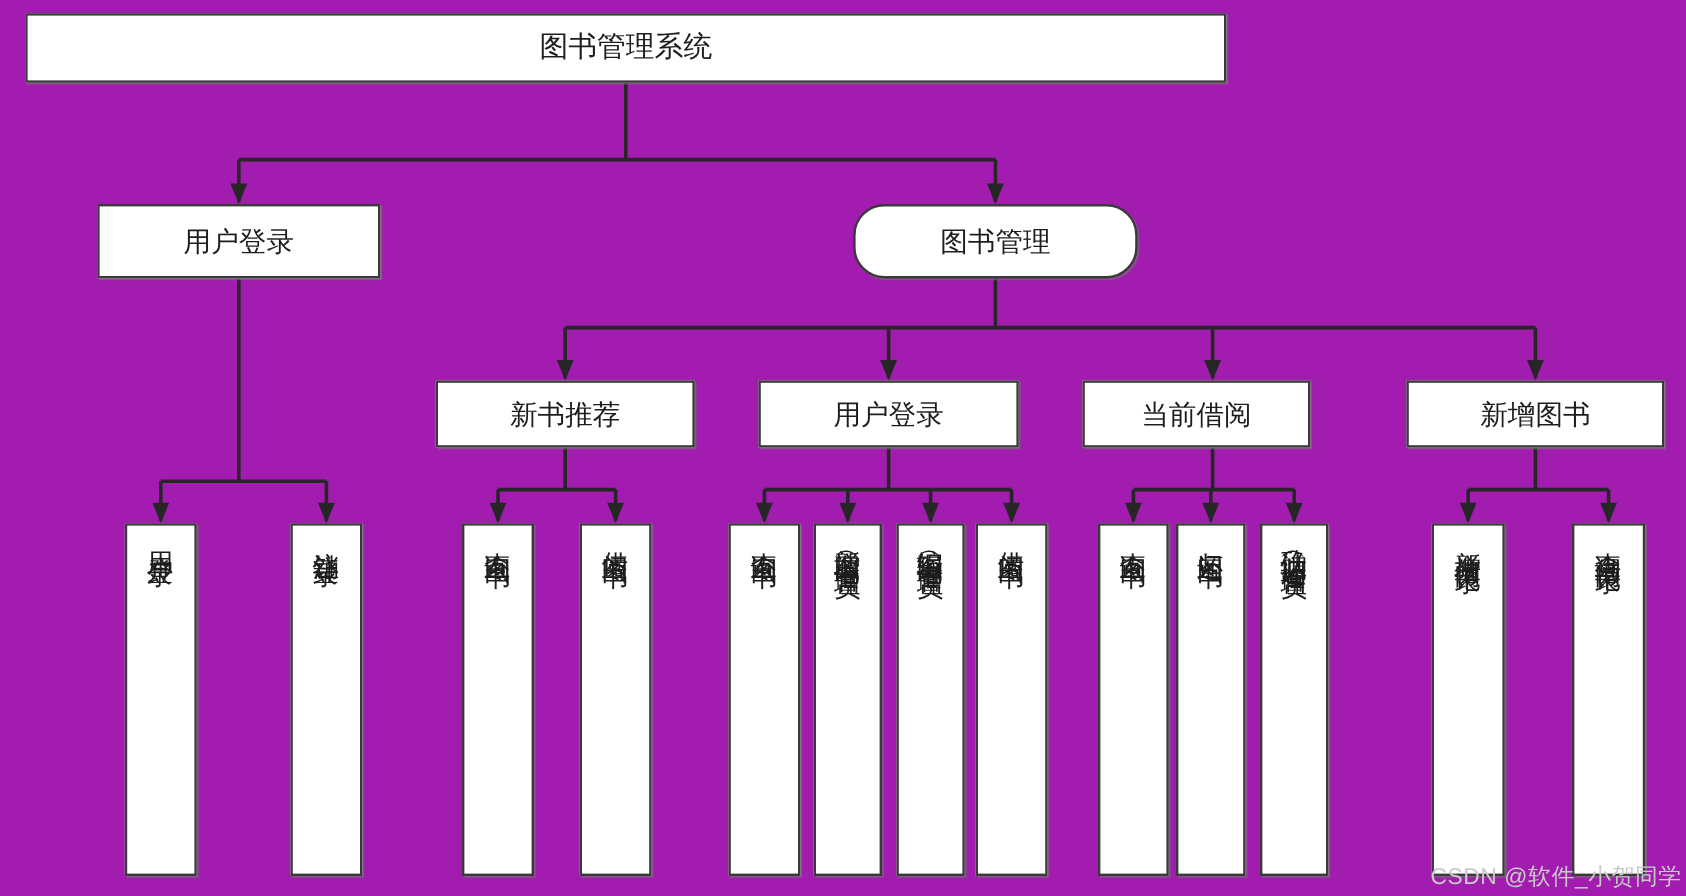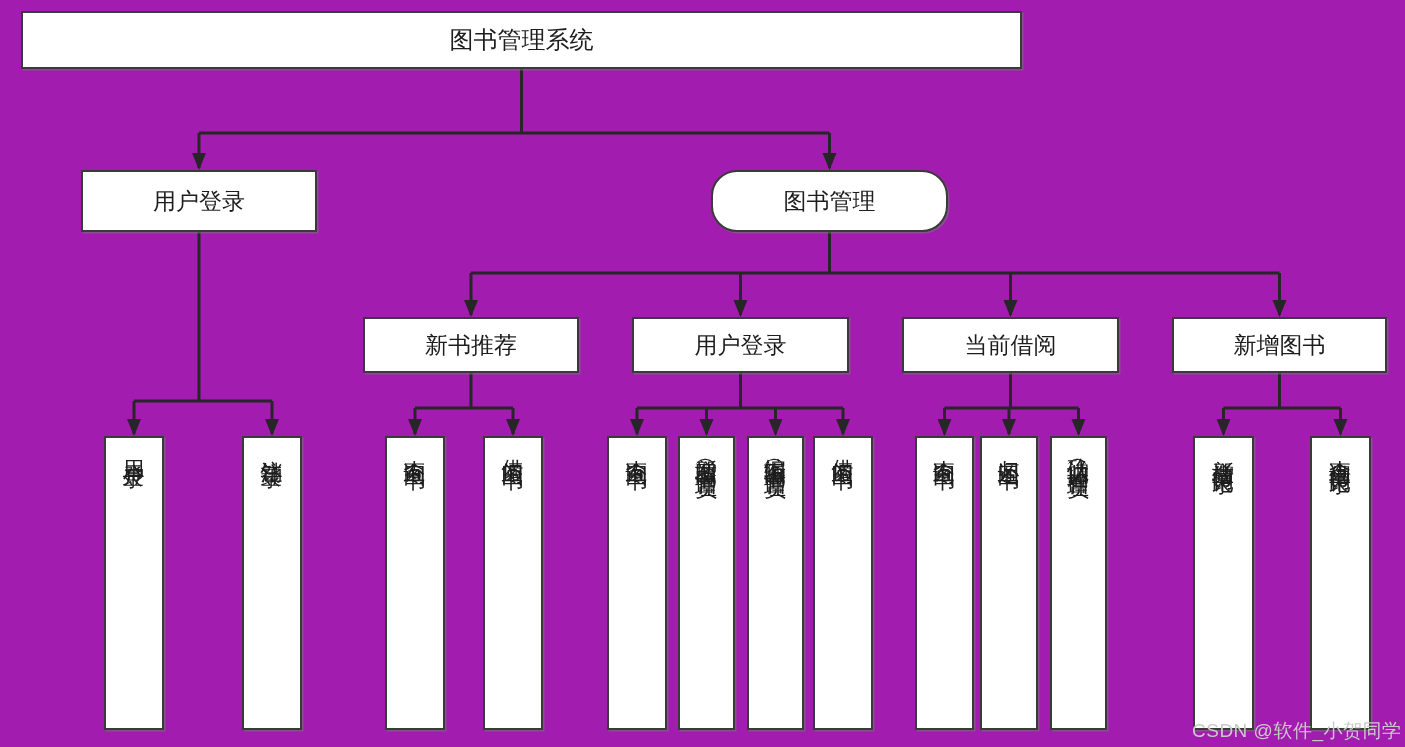--- a/index.html
+++ b/index.html
@@ -139,21 +139,21 @@
       </div>
       <div class="node horizontal" style="left: 711px; top: 170px; width: 237px; height: 62px; border-radius: 26px;">
         <div class="label">图书管理</div>
       </div>
       <div class="node horizontal" style="left: 363px; top: 317px; width: 216px; height: 56px;">
         <div class="label">新书推荐</div>
       </div>
       <div class="node horizontal" style="left: 632px; top: 317px; width: 217px; height: 56px;">
         <div class="label">用户登录</div>
       </div>
-      <div class="node horizontal" style="left: 902px; top: 317px; width: 217px; height: 56px;">
+      <div class="node horizontal" style="left: 902px; top: 317px; width: 190px; height: 56px;">
         <div class="label">当前借阅</div>
       </div>
       <div class="node horizontal" style="left: 1172px; top: 317px; width: 215px; height: 56px;">
         <div class="label">新增图书</div>
       </div>
       <div class="node vertical" style="left: 104px; top: 436px; width: 60px; height: 294px;">
         <div class="label">用户登录</div>
       </div>
       <div class="node vertical" style="left: 242px; top: 436px; width: 60px; height: 294px;">
         <div class="label">注销登录</div>

